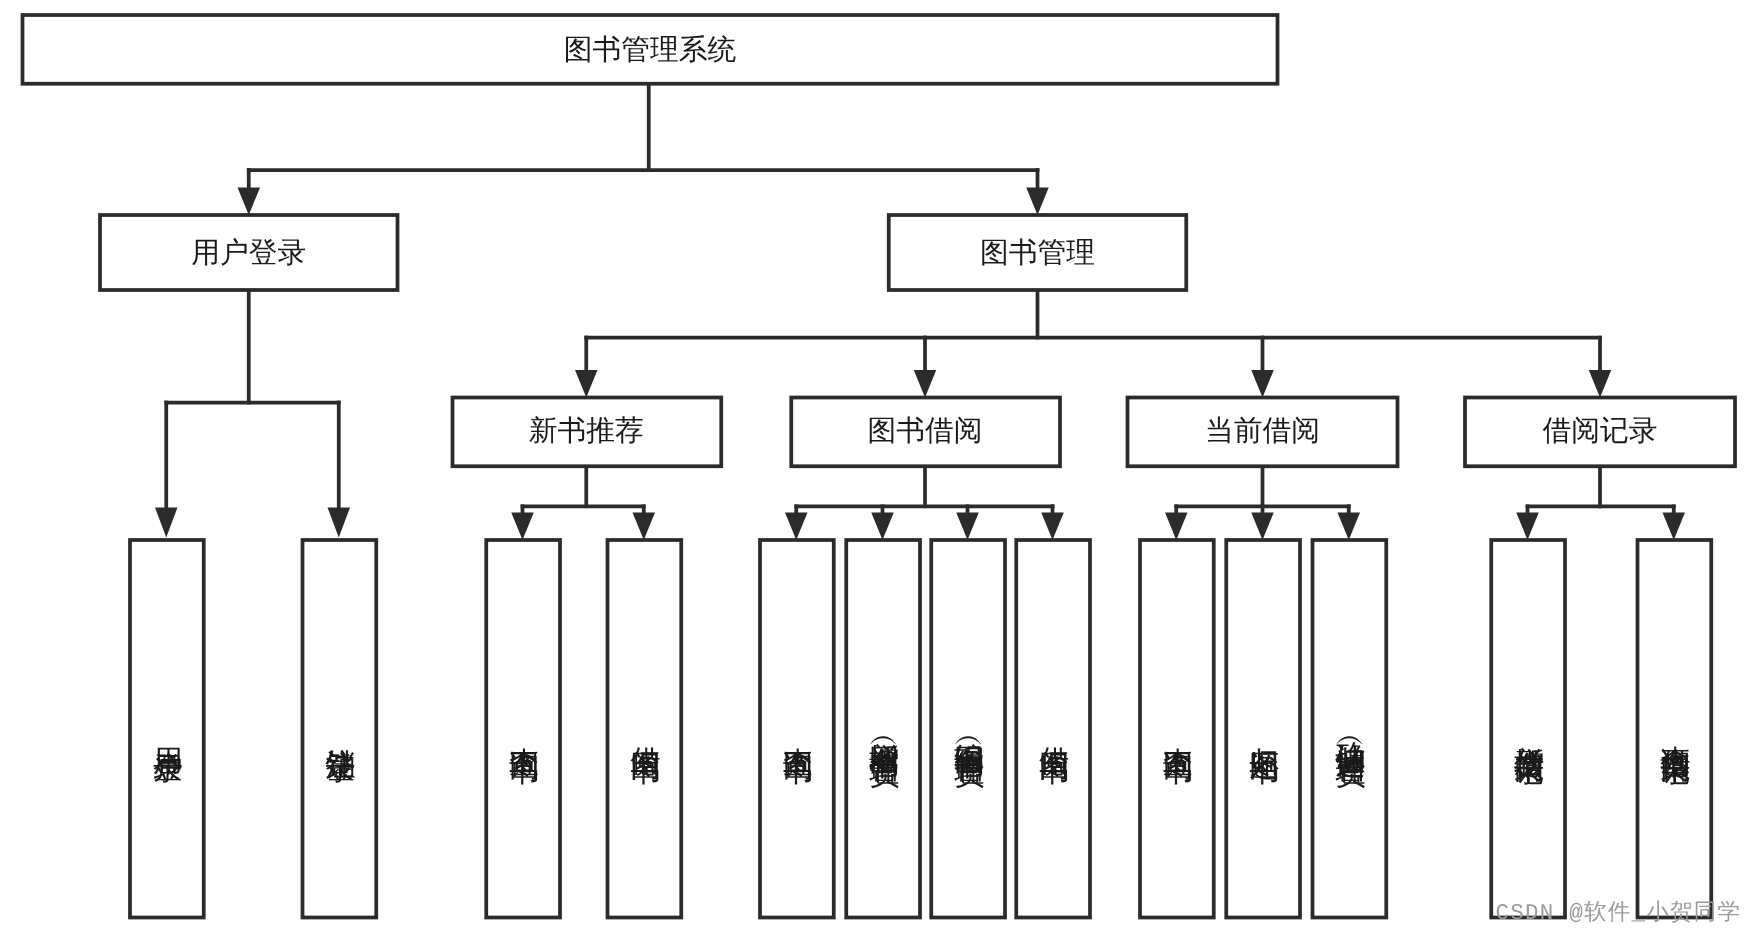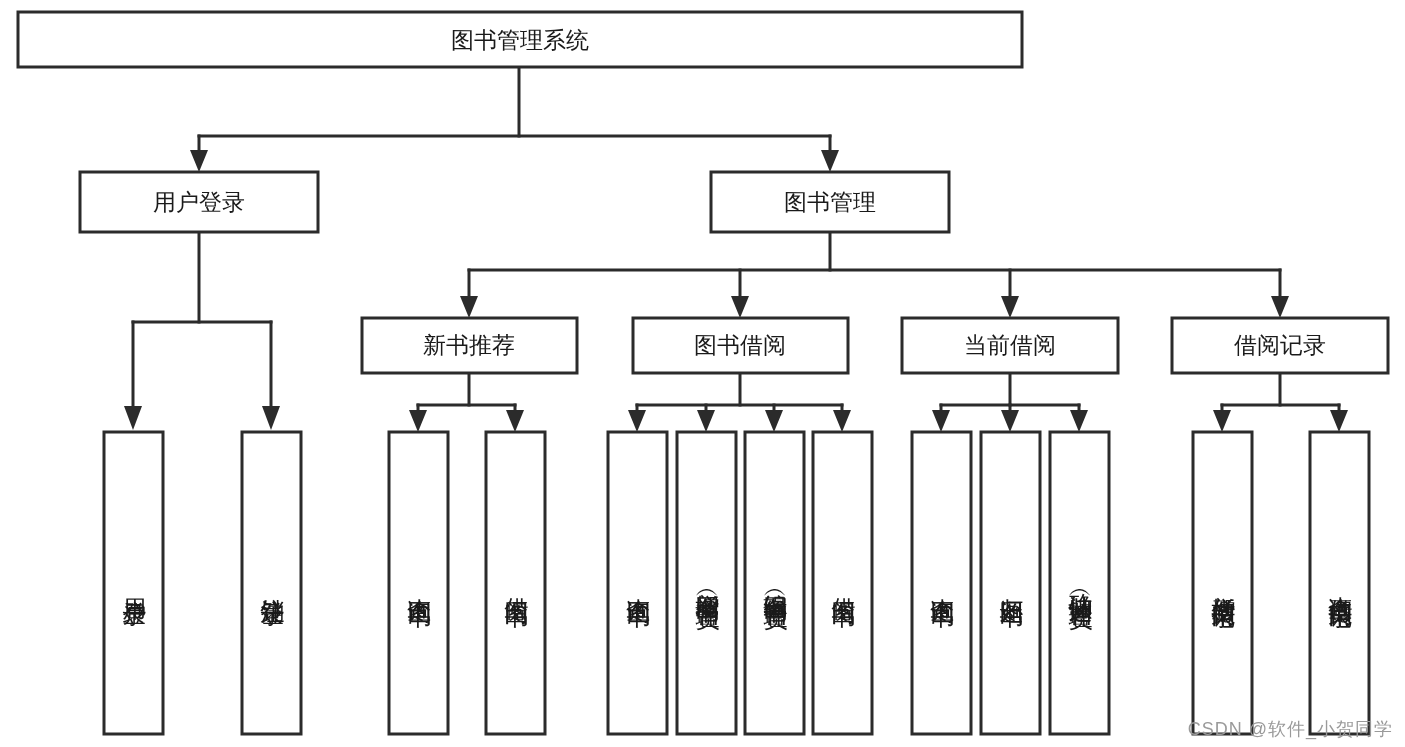--- a/index.html
+++ b/index.html
@@ -63,21 +63,21 @@
     line-height: 1.08;
     letter-spacing: 2px;
     color: #1a1a1a;
     white-space: nowrap;
     text-align: center;
   }
   .watermark {
     position: absolute;
     right: 12px;
     bottom: 6px;
-    font-family: Liberation Sans, sans-serif;
+    font-family: Liberation Mono, monospace;
     font-size: 18px;
     color: #9a9a9a;
     letter-spacing: 1px;
     user-select: none;
   }
 </style>
 </head>
 <body>
 
 <div id="diagram-root">

